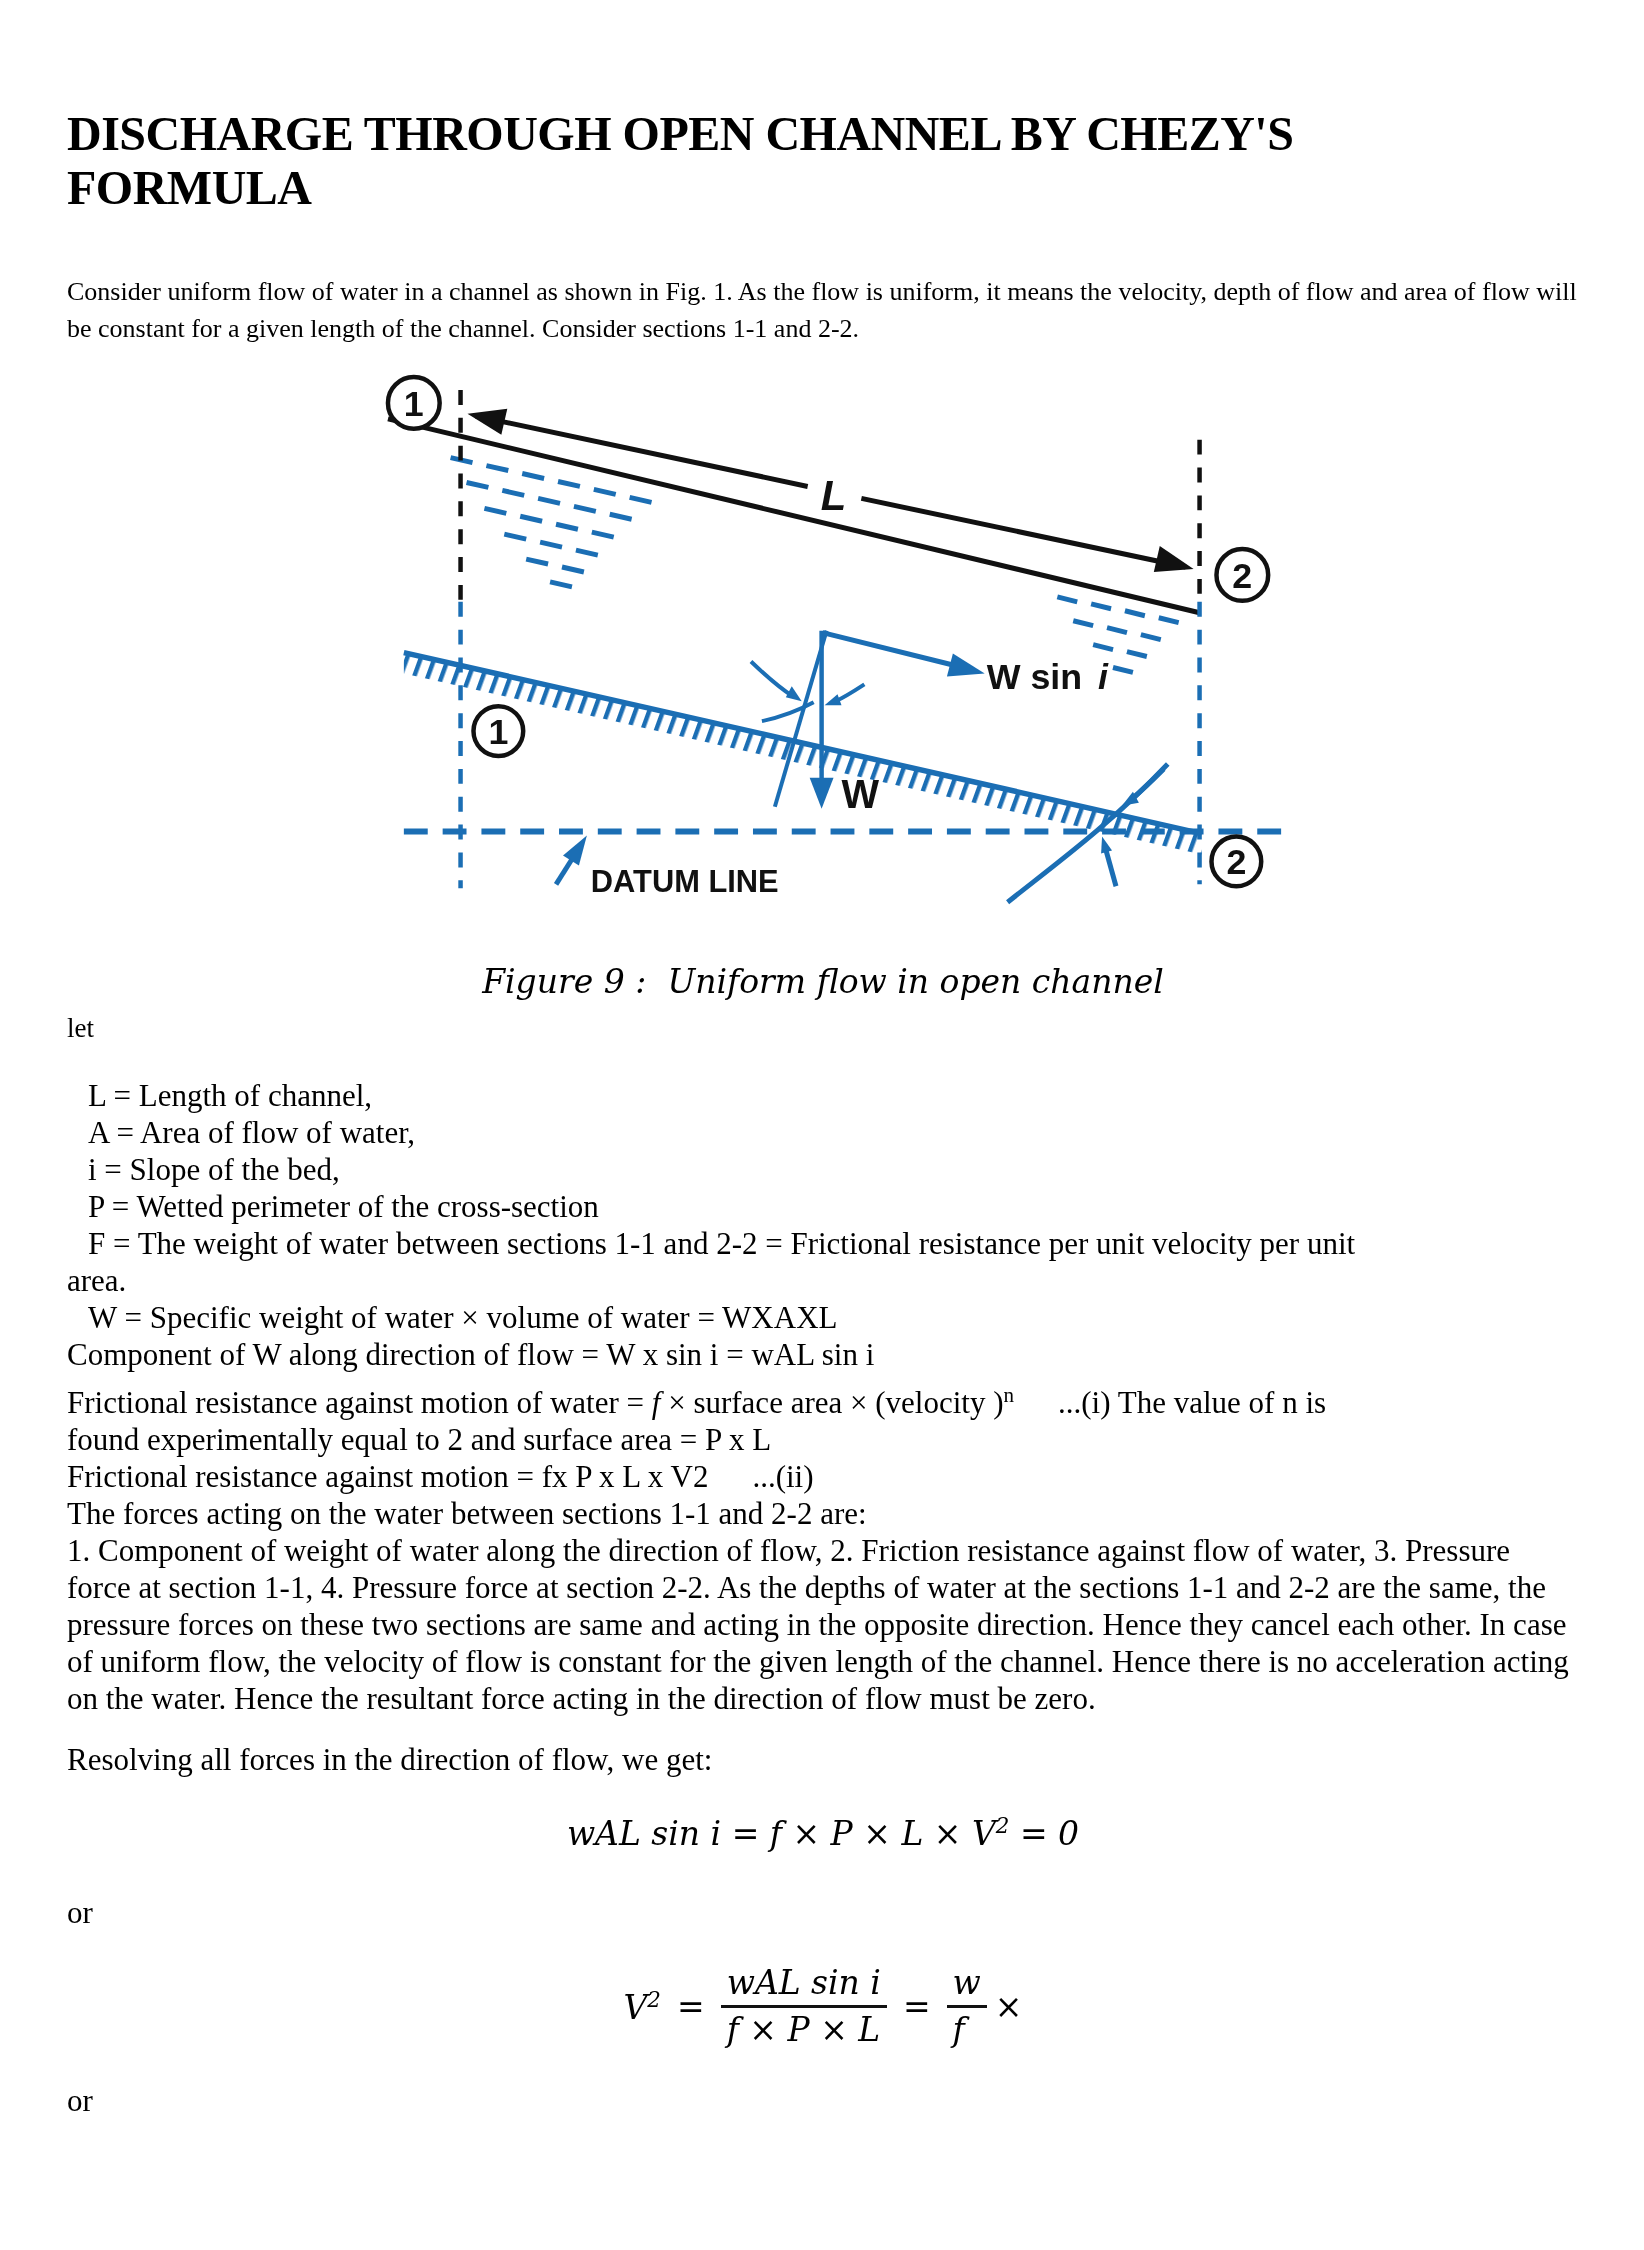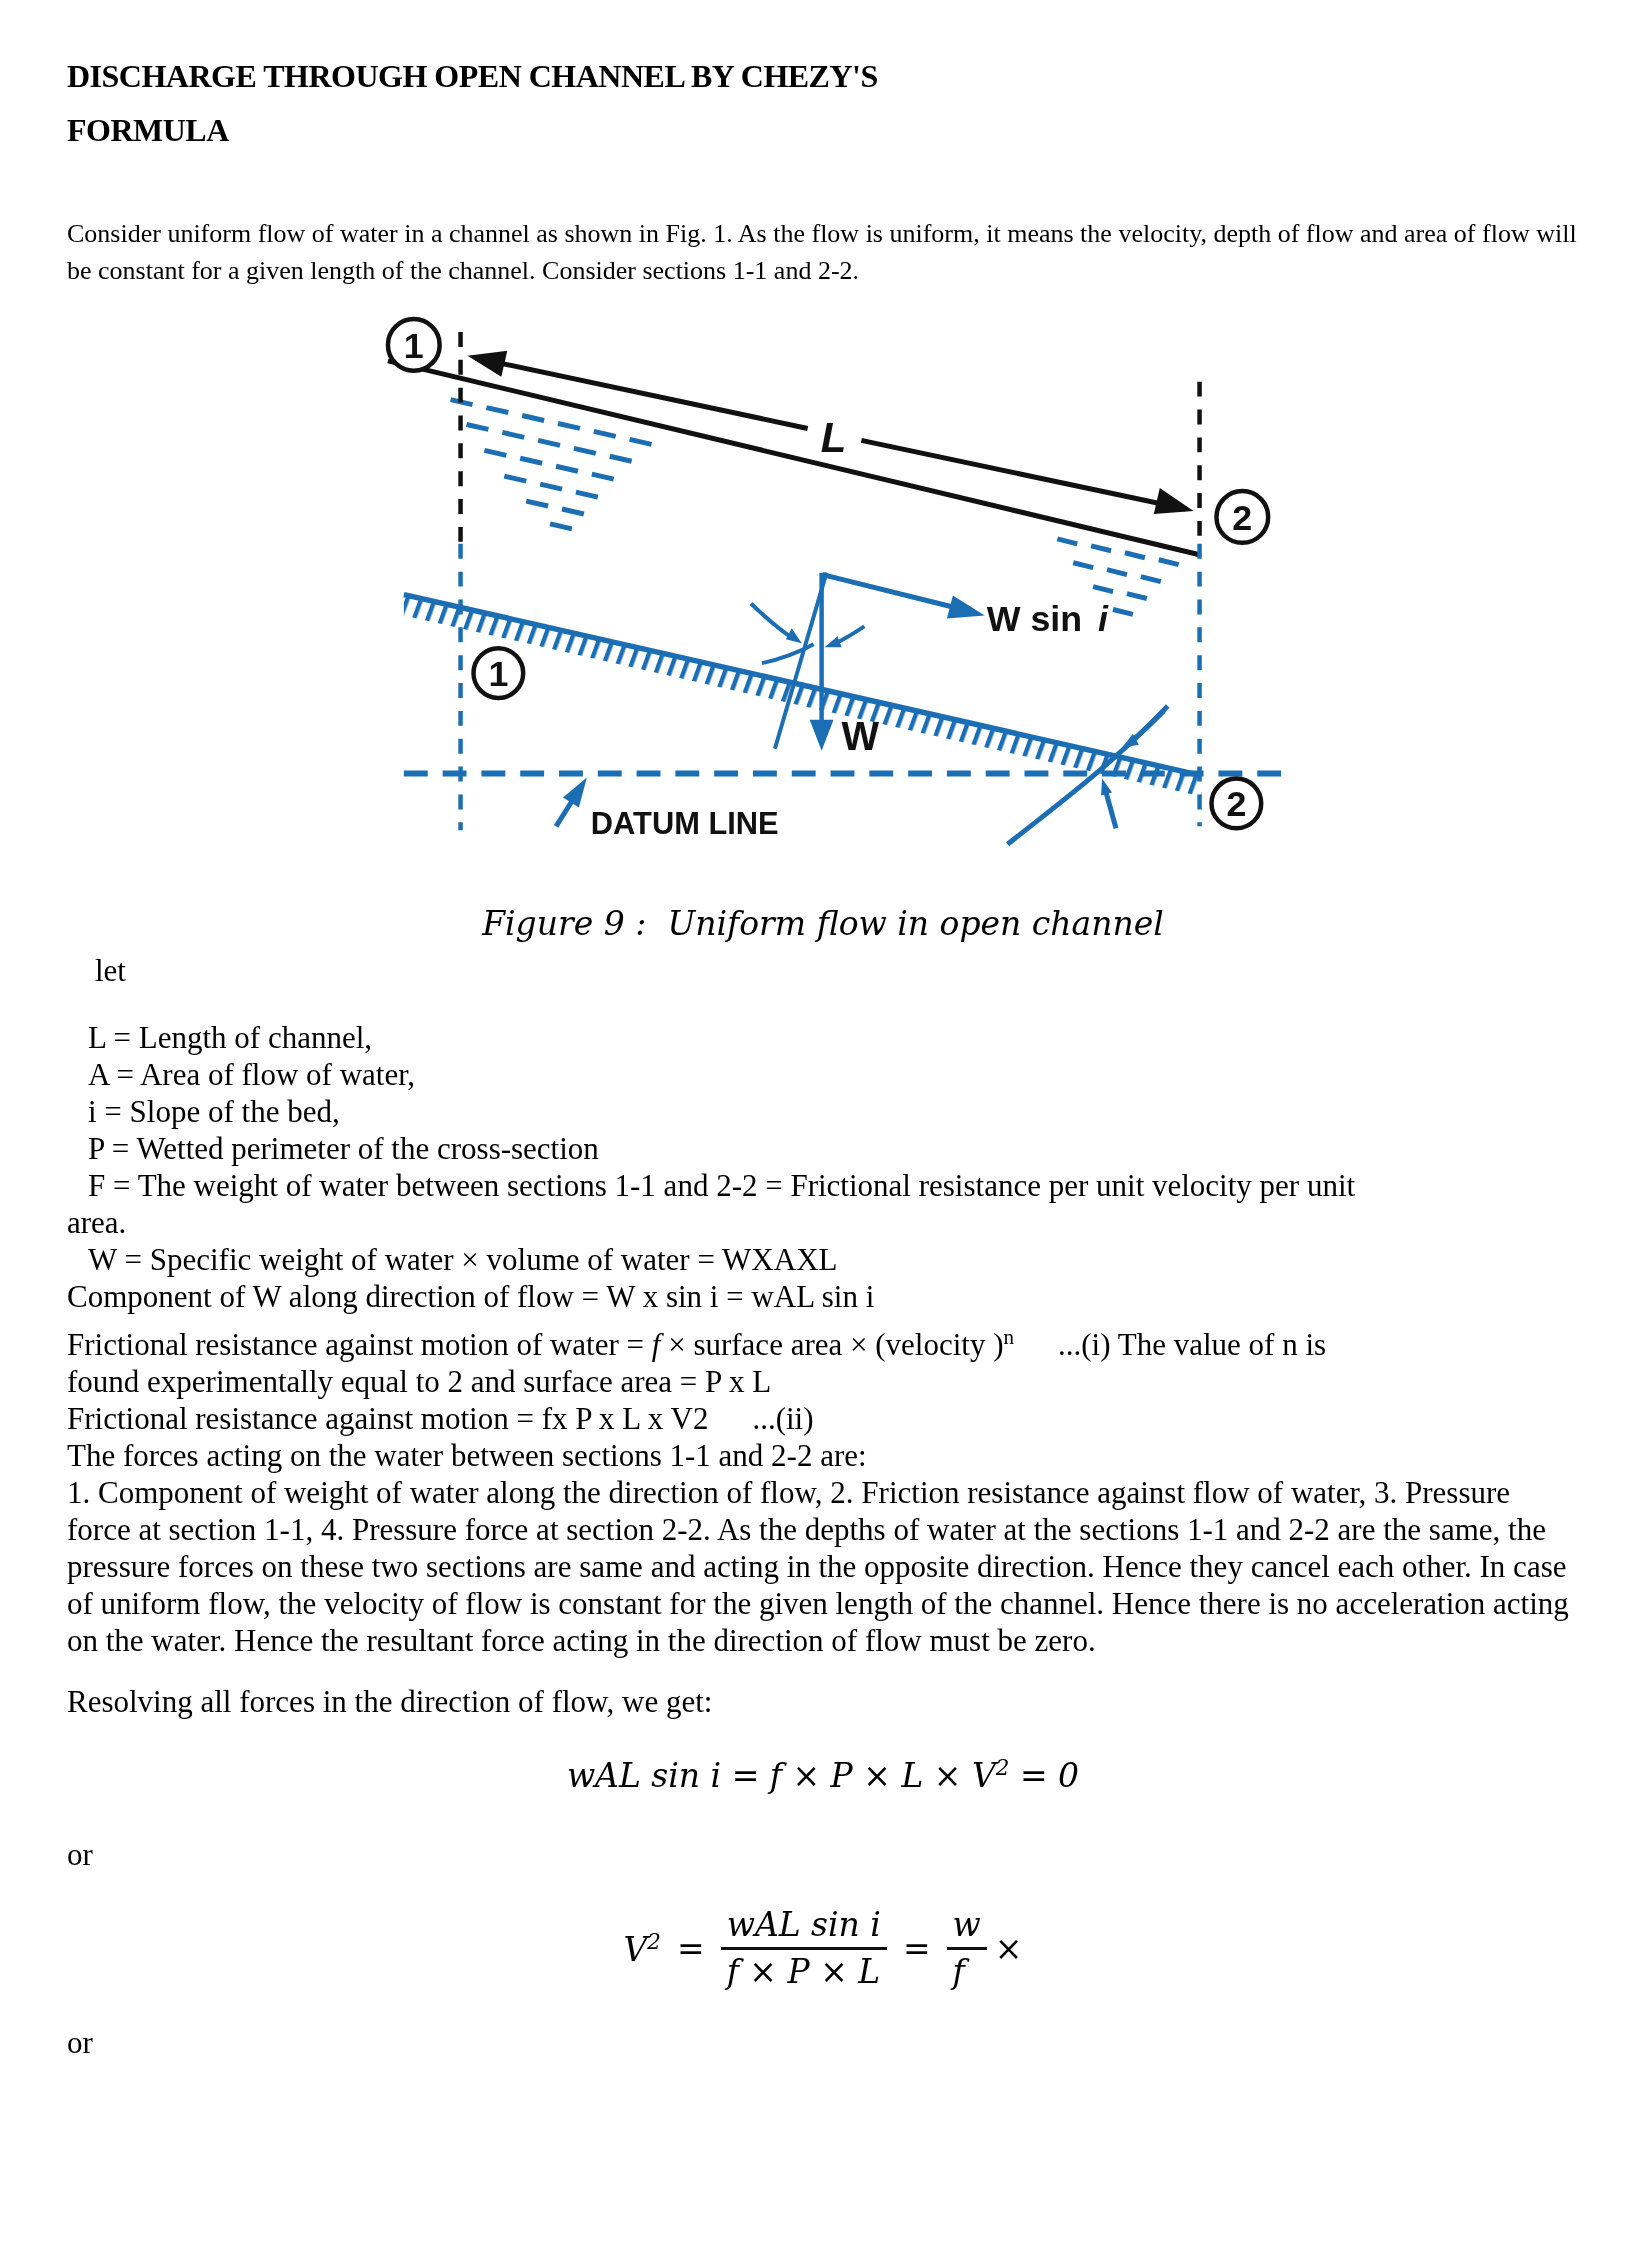--- a/index.html
+++ b/index.html
@@ -4,39 +4,39 @@
 <style>
   html,body{margin:0;padding:0;}
   body{
     width:1645px;height:2251px;background:#ffffff;overflow:hidden;
     font-family:"Liberation Serif", serif;color:#000;
     -webkit-font-smoothing:antialiased;
   }
   .content{padding:0 66px 0 67px;}
   
   .title{
-    margin-top:49px;font-weight:bold;font-size:32px;line-height:54px;
+    margin-top:107px;font-weight:bold;font-size:48px;line-height:54px;
     letter-spacing:-0.5px;font-family:"Liberation Serif", serif;
   }
   
   .para{font-size:26px;line-height:37px;margin-top:58px;}
   .bodyline{font-size:31px;line-height:37px;}
   .indent{padding-left:21px;}
   .mt10{margin-top:11px;}
   .it{font-style:italic;}
   .bodyline sup{font-size:0.68em;line-height:0;}
   .tabgap{margin-left:44px;}
   
   .figwrap{position:relative;height:589px;margin-top:16px;}
   .figsvg{position:absolute;left:311px;top:0;}
   .caption{
     margin-top:10px;text-align:center;font-size:33px;line-height:40px;
     font-style:italic;font-family:"DejaVu Serif", serif;white-space:pre;
   }
-  .letline{margin-top:8px;font-size:31px;line-height:37px;margin-left:28px;}
+  .letline{margin-top:8px;font-size:27px;line-height:37px;}
   .defs{margin-top:30px;}
   
   .mathrow{
     margin-top:34px;text-align:center;font-size:33px;line-height:44px;
     font-family:"DejaVu Serif", serif;font-style:italic;
   }
   .mathrow sup{font-size:0.65em;line-height:0;}
   .orline{font-size:31px;line-height:37px;margin-top:38px;}
   .eq2row{
     margin-top:34px;display:flex;align-items:center;justify-content:center;

